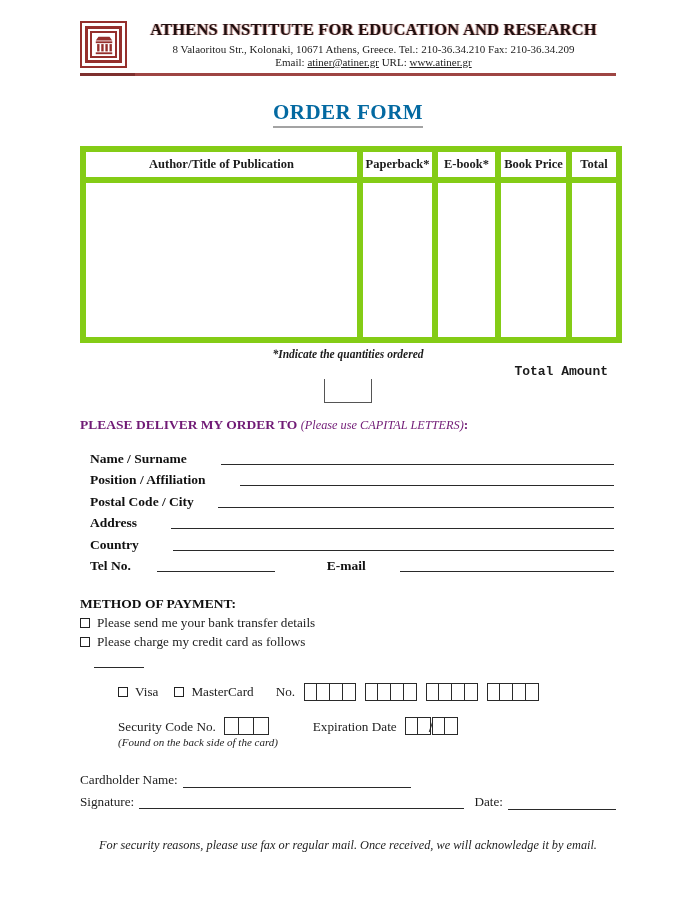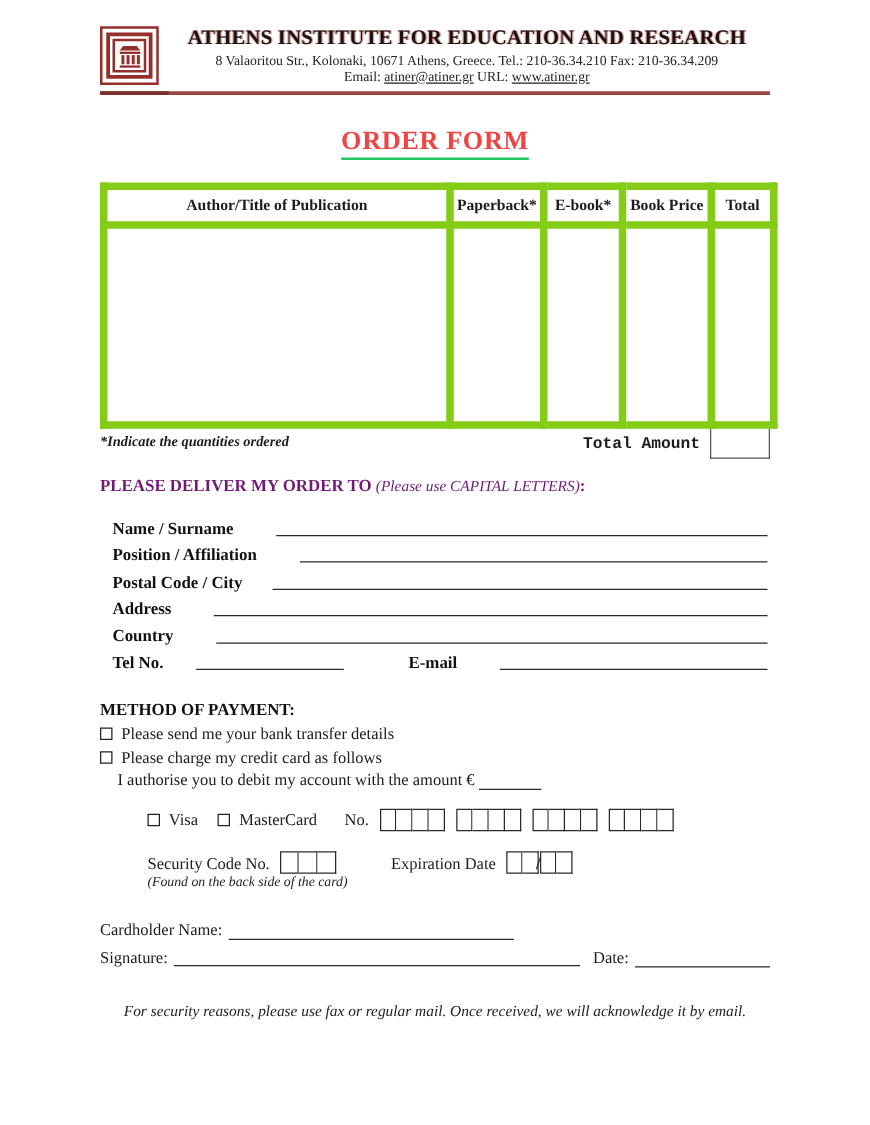--- a/index.html
+++ b/index.html
@@ -24,29 +24,29 @@
   .inst-addr { font-size:11px; margin-top:3px; color:#222; }
   .inst-mail { font-size:11px; margin-top:1px; color:#222; }
   .ulink { text-decoration:underline; color:#222; }
   .red-rule { height:3px; background:#9e4543; margin-top:5px; position:relative; }
   .red-rule::before { content:""; position:absolute; left:0; top:0; width:55px; height:3px; background:#7e302e; }
 
   
   .form-title-wrap { text-align:center; margin-top:24px; }
   .form-title {
     display:inline-block; font-size:21px; font-weight:bold; letter-spacing:.5px;
-    border-bottom:2px solid #22c55e; padding-bottom:1px; color:#ef4444;
+    border-bottom:2px solid #a3a3a3; padding-bottom:1px; color:#0369a1;
   }
 
   
   table.order { border-collapse:collapse; width:536px; margin-top:18px; table-layout:fixed; }
   table.order th, table.order td { border:6px solid #84cc16; }
   table.order th { font-size:12.5px; font-weight:bold; padding:5px 2px; text-align:center; }
   table.order td.bodycell { height:160px; }
-  .table-foot { display:flex; align-items:flex-start; width:536px; }
+  .table-foot { display:flex; align-items:center; width:536px;flex-direction:column; }
   .note { font-size:11.5px; font-weight:bold; font-style:italic; padding-top:5px; }
   .total-label { margin-left:auto; font-size:13px; font-weight:bold; padding:4px 8px 0 0;font-family:Liberation Mono, monospace; }
   .total-box { width:48px; height:24px; border:1px solid #555; border-top:none; flex:0 0 auto; }
 
   
   .deliver-head { margin-top:14px; font-size:13.5px; color:#701a75; }
   .b { font-weight:bold; }
   .deliver-note { font-style:italic; font-size:12.3px; }
   .fields { margin-top:12px; padding-left:10px; }
   .frow { display:flex; align-items:flex-end; height:21.5px; font-size:13.5px; font-weight:bold; color:#111;gap:20px; }
@@ -190,21 +190,20 @@
 
   <div class="chk-row">
     <span class="chk"></span>
     <span>Please send me your bank transfer details</span>
   </div>
   <div class="chk-row">
     <span class="chk"></span>
     <span>Please charge my credit card as follows</span>
   </div>
   <div class="authorise">
-    <span>I authorise you to debit my account with the amount €</span>
     <span class="amount-fill"></span>
   </div>
 
   <div class="card-row">
     <span class="chk"></span>
     <span>Visa</span>
     <span class="gap-sm"></span>
     <span class="chk"></span>
     <span>MasterCard</span>
     <span class="gap-md"></span>

